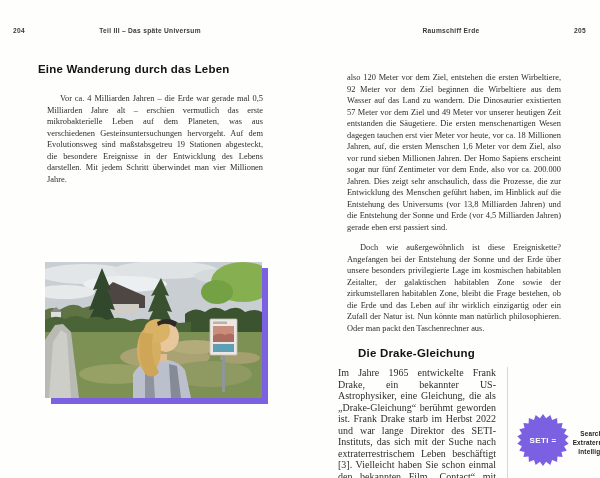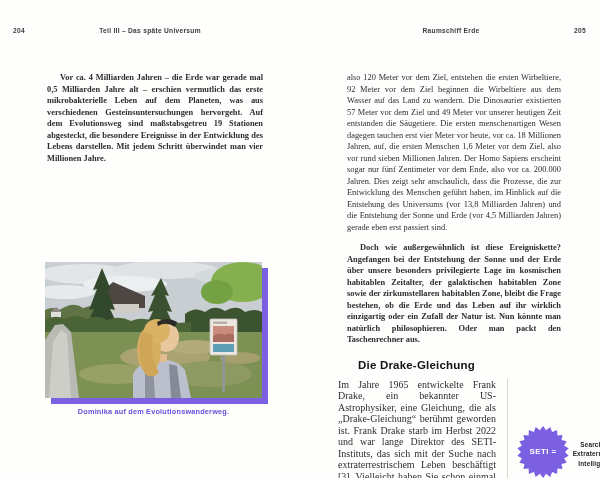--- a/index.html
+++ b/index.html
@@ -26,21 +26,21 @@
   .page-left{position:absolute;left:38px;top:63px;width:234px;}
   .page-right{position:absolute;left:338px;top:63px;width:232px;}
   h1{
     font-size:11.5px;font-weight:700;color:#131313;letter-spacing:.2px;
     margin:0 0 9px 0;font-family:"Liberation Sans",sans-serif;
   }
   .body-text p{
     font-family:"Liberation Serif",serif;font-size:8.4px;line-height:11.5px;
     color:var(--ink);text-align:justify;margin:9px;
   }
-  .body-text p.ind{text-indent:13px;font-weight:bold;}
+  .body-text p.ind{text-indent:13px;}
   .page-left .body-text{max-height:174px;overflow:hidden;}
   
   .photo{
     position:absolute;left:45px;top:262px;width:217px;height:136px;
     box-shadow:6px 6px 0 var(--accent);background:#c8ced2;
   }
   .photo svg{display:block;width:100%;height:100%;}
   .caption{
     position:absolute;left:45px;top:407px;width:217px;text-align:center;
     font-size:7.3px;font-weight:700;color:var(--caption);letter-spacing:.2px;
@@ -73,20 +73,21 @@
 <body>
 
 <div class="spread">
 
   <span class="pnum left">204</span>
   <span class="rhead left">Teil III – Das späte Universum</span>
   <span class="rhead right">Raumschiff Erde</span>
   <span class="pnum right">205</span>
 
   <section class="page-left">
+    <h1>Eine Wanderung durch das Leben</h1>
     <div class="body-text">
       <p class="ind">Vor ca. 4 Milliarden Jahren – die Erde war gerade mal 0,5 Milliarden Jahre alt – erschien vermutlich das erste mikrobakterielle Leben auf dem Planeten, was aus verschiedenen Gesteinsuntersuchungen hervorgeht. Auf dem Evolutionsweg sind maßstabsgetreu 19 Stationen abgesteckt, die besondere Ereignisse in der Entwicklung des Lebens darstellen. Mit jedem Schritt überwindet man vier Millionen Jahre.</p>
     </div>
   </section>
 
   <figure class="photo">
     <svg viewBox="0 0 217 136" preserveAspectRatio="none">
 
       <g>
         <rect x="0" y="0" width="217" height="62" fill="#c8ced2"></rect>
@@ -140,21 +141,20 @@
         <path d="M126,136 L124,102 L132,104 L136,136 Z" fill="#848a96"></path>
         <rect x="112" y="92" width="10" height="8" fill="#e3bd92"></rect>
         <ellipse cx="121" cy="75" rx="13" ry="15" fill="#e8c79c"></ellipse>
         <ellipse cx="104" cy="88" rx="12" ry="23" fill="#d6ae62"></ellipse>
         <ellipse cx="112" cy="69" rx="13" ry="12" fill="#d9b266"></ellipse>
         <path d="M96,70 Q92,95 100,112 Q108,118 114,110 Q104,95 108,72 Z" fill="#cfa557"></path>
         <path d="M112,60 Q122,54 132,60 L130,65 Q121,59 113,64 Z" fill="#2c2a26"></path>
       </g>
     </svg>
   </figure>
-  <figcaption class="caption">Dominika auf dem Evolutionswanderweg.</figcaption>
 
   <section class="page-right">
     <div class="body-text">
       <p>also 120 Meter vor dem Ziel, entstehen die ersten Wirbeltiere, 92 Meter vor dem Ziel beginnen die Wirbeltiere aus dem Wasser auf das Land zu wandern. Die Dinosaurier existierten 57 Meter vor dem Ziel und 49 Meter vor unserer heutigen Zeit entstanden die Säugetiere. Die ersten menschenartigen Wesen dagegen tauchen erst vier Meter vor heute, vor ca. 18 Millionen Jahren, auf, die ersten Menschen 1,6 Meter vor dem Ziel, also vor rund sieben Millionen Jahren. Der Homo Sapiens erscheint sogar nur fünf Zentimeter vor dem Ende, also vor ca. 200.000 Jahren. Dies zeigt sehr anschaulich, dass die Prozesse, die zur Entwicklung des Menschen geführt haben, im Hinblick auf die Entstehung des Universums (vor 13,8 Milliarden Jahren) und die Entstehung der Sonne und Erde (vor 4,5 Milliarden Jahren) gerade eben erst passiert sind.</p>
       <p class="ind">Doch wie außergewöhnlich ist diese Ereigniskette? Angefangen bei der Entstehung der Sonne und der Erde über unsere besonders privilegierte Lage im kosmischen habitablen Zeitalter, der galaktischen habitablen Zone sowie der zirkumstellaren habitablen Zone, bleibt die Frage bestehen, ob die Erde und das Leben auf ihr wirklich einzigartig oder ein Zufall der Natur ist. Nun könnte man natürlich philosophieren. Oder man packt den Taschenrechner aus.</p>
     </div>
     <h1 class="drake-h">Die Drake-Gleichung</h1>
     <div class="drake-row">
       <p class="drake-text">Im Jahre 1965 entwickelte Frank Drake, ein bekannter US-Astrophysiker, eine Gleichung, die als „Drake-Gleichung“ berühmt geworden ist. Frank Drake starb im Herbst 2022 und war lange Direktor des SETI-Instituts, das sich mit der Suche nach extraterrestrischem Leben beschäftigt [3]. Vielleicht haben Sie schon einmal den bekannten Film „Contact“ mit Jodie Foster gesehen, durch den SETI weltweit große Berühmtheit erlangte.</p>
       <aside class="margin-note">

